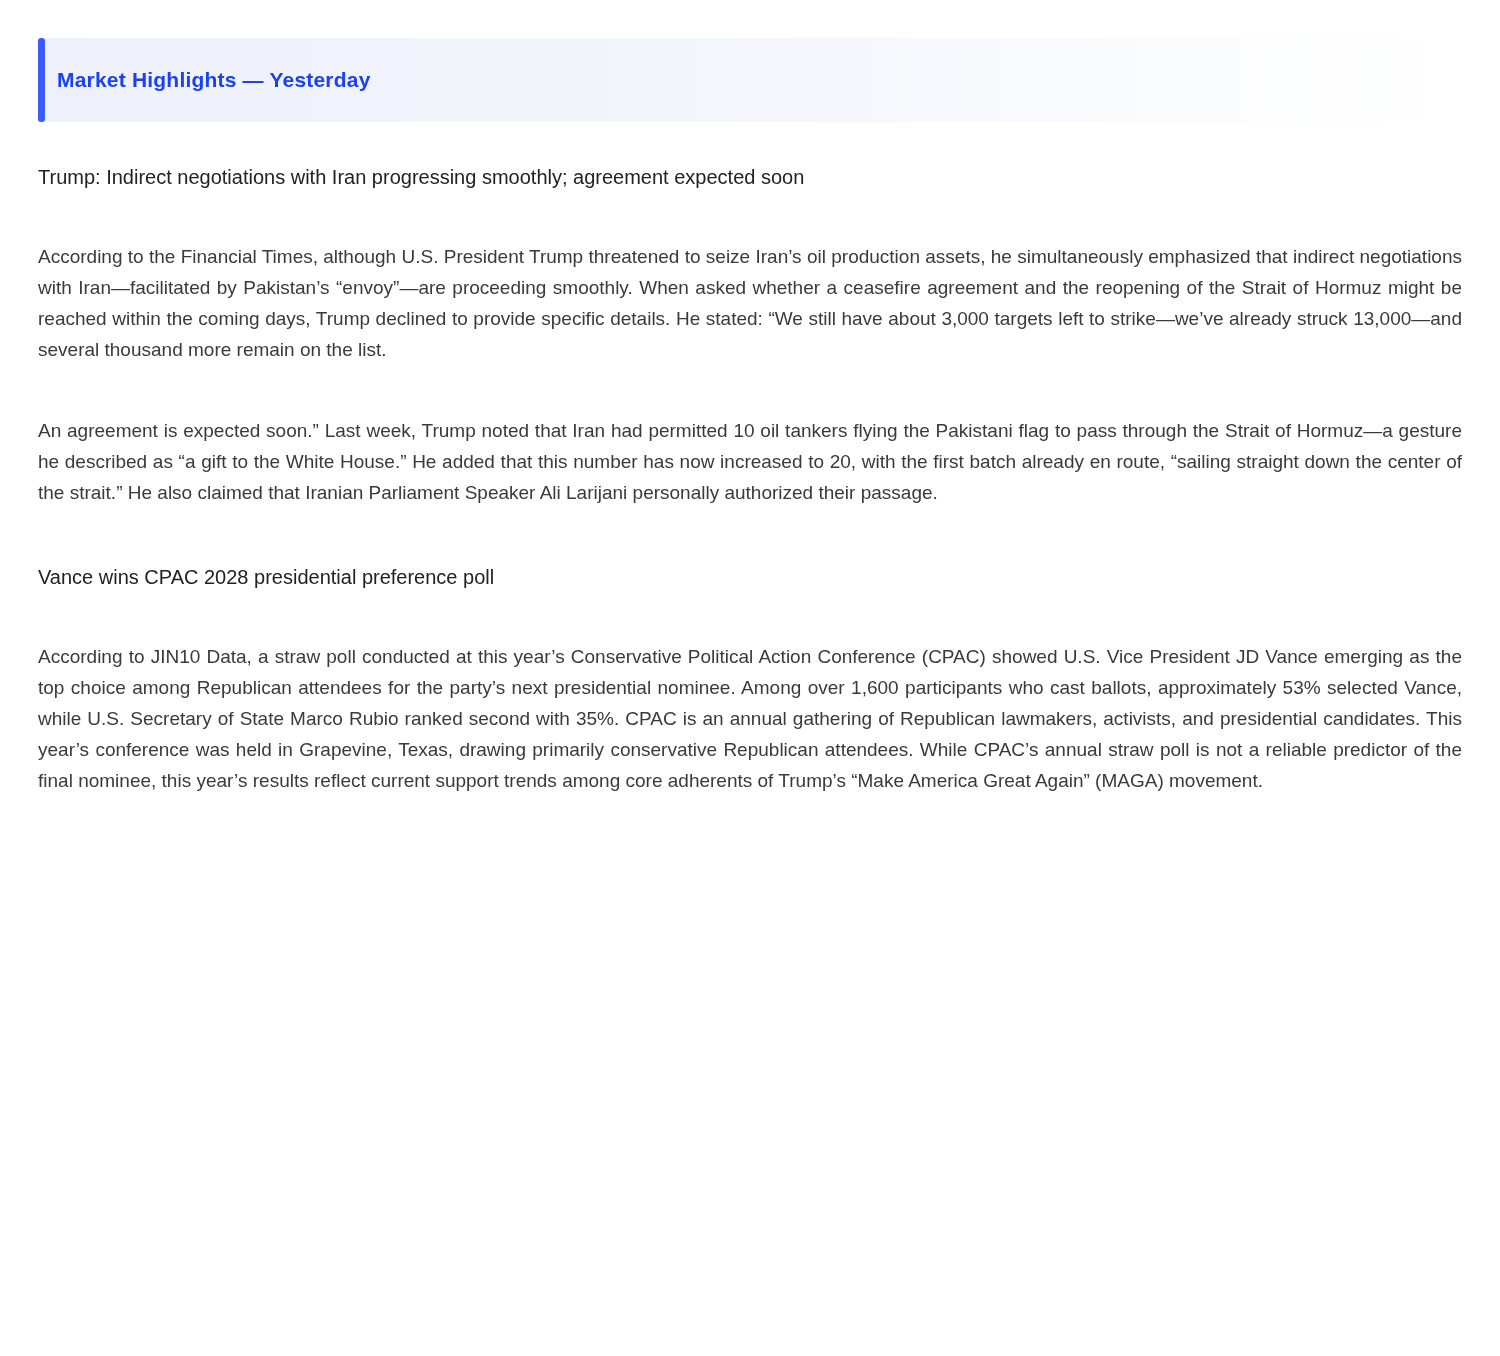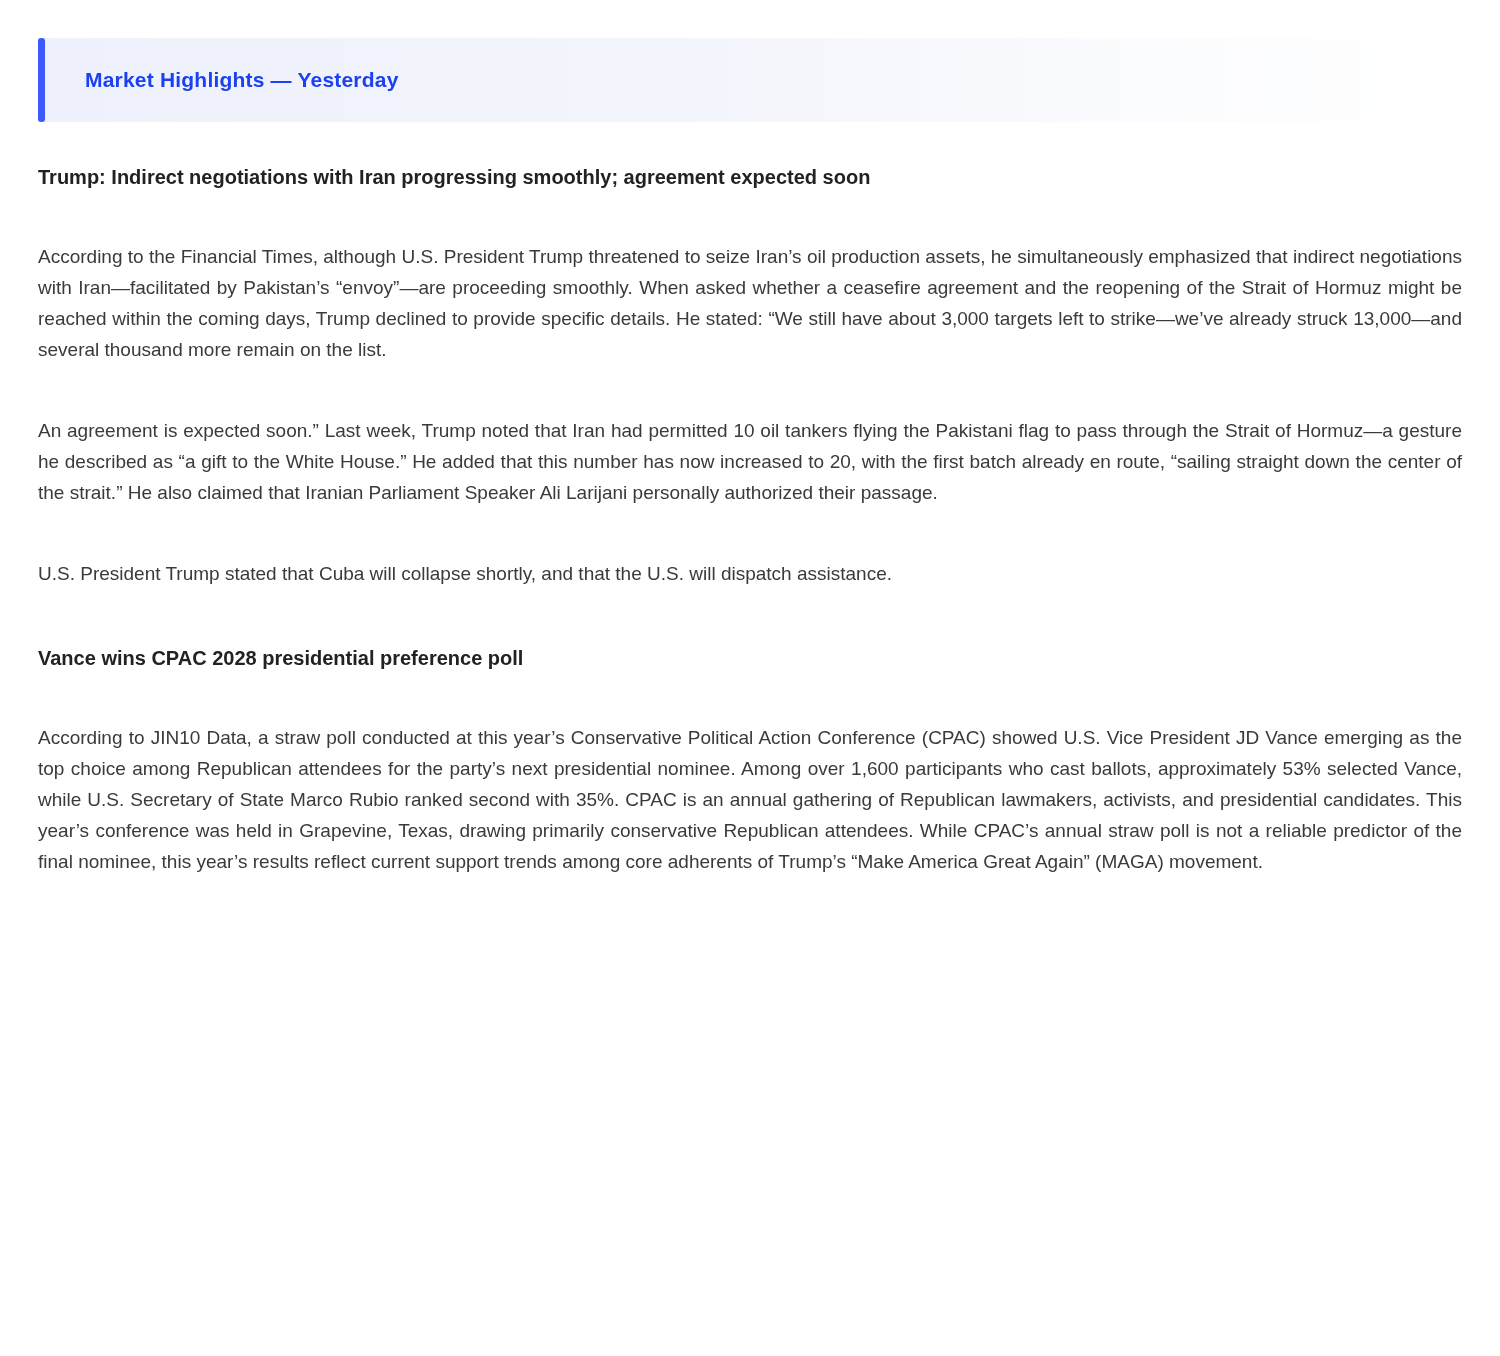--- a/index.html
+++ b/index.html
@@ -24,30 +24,30 @@
   }
   .banner-bar {
     flex: none;
     width: 7px;
     border-radius: 3px;
     background: #3d5afe;
   }
   .banner-title {
     display: flex;
     align-items: center;
-    padding-left: 40px;
+    padding-left: 12px;
     font-size: 21px;
     font-weight: bold;
     color: #1b41f2;
     letter-spacing: 0.2px;
   }
   .headline {
     margin: 56px 0 0 0;
     font-size: 20px;
-    font-weight: bold;
+    font-weight: normal;
     line-height: 1.35;
     color: #222222;
   }
   .headline.first {
     margin-top: 42px;
   }
   p.body {
     margin: 50px 0 0 0;
     font-size: 19px;
     line-height: 31px;
@@ -65,21 +65,20 @@
     <div class="banner-title">Market Highlights — Yesterday</div>
   </div>
 
   <section>
     <h3 class="headline first">Trump: Indirect negotiations with Iran progressing smoothly; agreement expected soon</h3>
     <p class="body">According to the Financial Times, although U.S. President Trump threatened to seize Iran’s oil production assets, he simultaneously emphasized that indirect negotiations with Iran—facilitated by Pakistan’s “envoy”—are proceeding smoothly. When asked whether a ceasefire agreement and the reopening of the Strait of Hormuz might be reached within the coming days, Trump declined to provide specific details. He stated: “We still have about 3,000 targets left to strike—we’ve already struck 13,000—and several thousand more remain on the list.</p>
     <p class="body">An agreement is expected soon.” Last week, Trump noted that Iran had permitted 10 oil tankers flying the Pakistani flag to pass through the Strait of Hormuz—a gesture he described as “a gift to the White House.” He added that this number has now increased to 20, with the first batch already en route, “sailing straight down the center of the strait.” He also claimed that Iranian Parliament Speaker Ali Larijani personally authorized their passage.</p>
   </section>
 
   <section>
-    <p class="body">U.S. President Trump stated that Cuba will collapse shortly, and that the U.S. will dispatch assistance.</p>
   </section>
 
   <section>
     <h3 class="headline">Vance wins CPAC 2028 presidential preference poll</h3>
     <p class="body">According to JIN10 Data, a straw poll conducted at this year’s Conservative Political Action Conference (CPAC) showed U.S. Vice President JD Vance emerging as the top choice among Republican attendees for the party’s next presidential nominee. Among over 1,600 participants who cast ballots, approximately 53% selected Vance, while U.S. Secretary of State Marco Rubio ranked second with 35%. CPAC is an annual gathering of Republican lawmakers, activists, and presidential candidates. This year’s conference was held in Grapevine, Texas, drawing primarily conservative Republican attendees. While CPAC’s annual straw poll is not a reliable predictor of the final nominee, this year’s results reflect current support trends among core adherents of Trump’s “Make America Great Again” (MAGA) movement.</p>
   </section>
 
 </div>
 
 </body></html>

